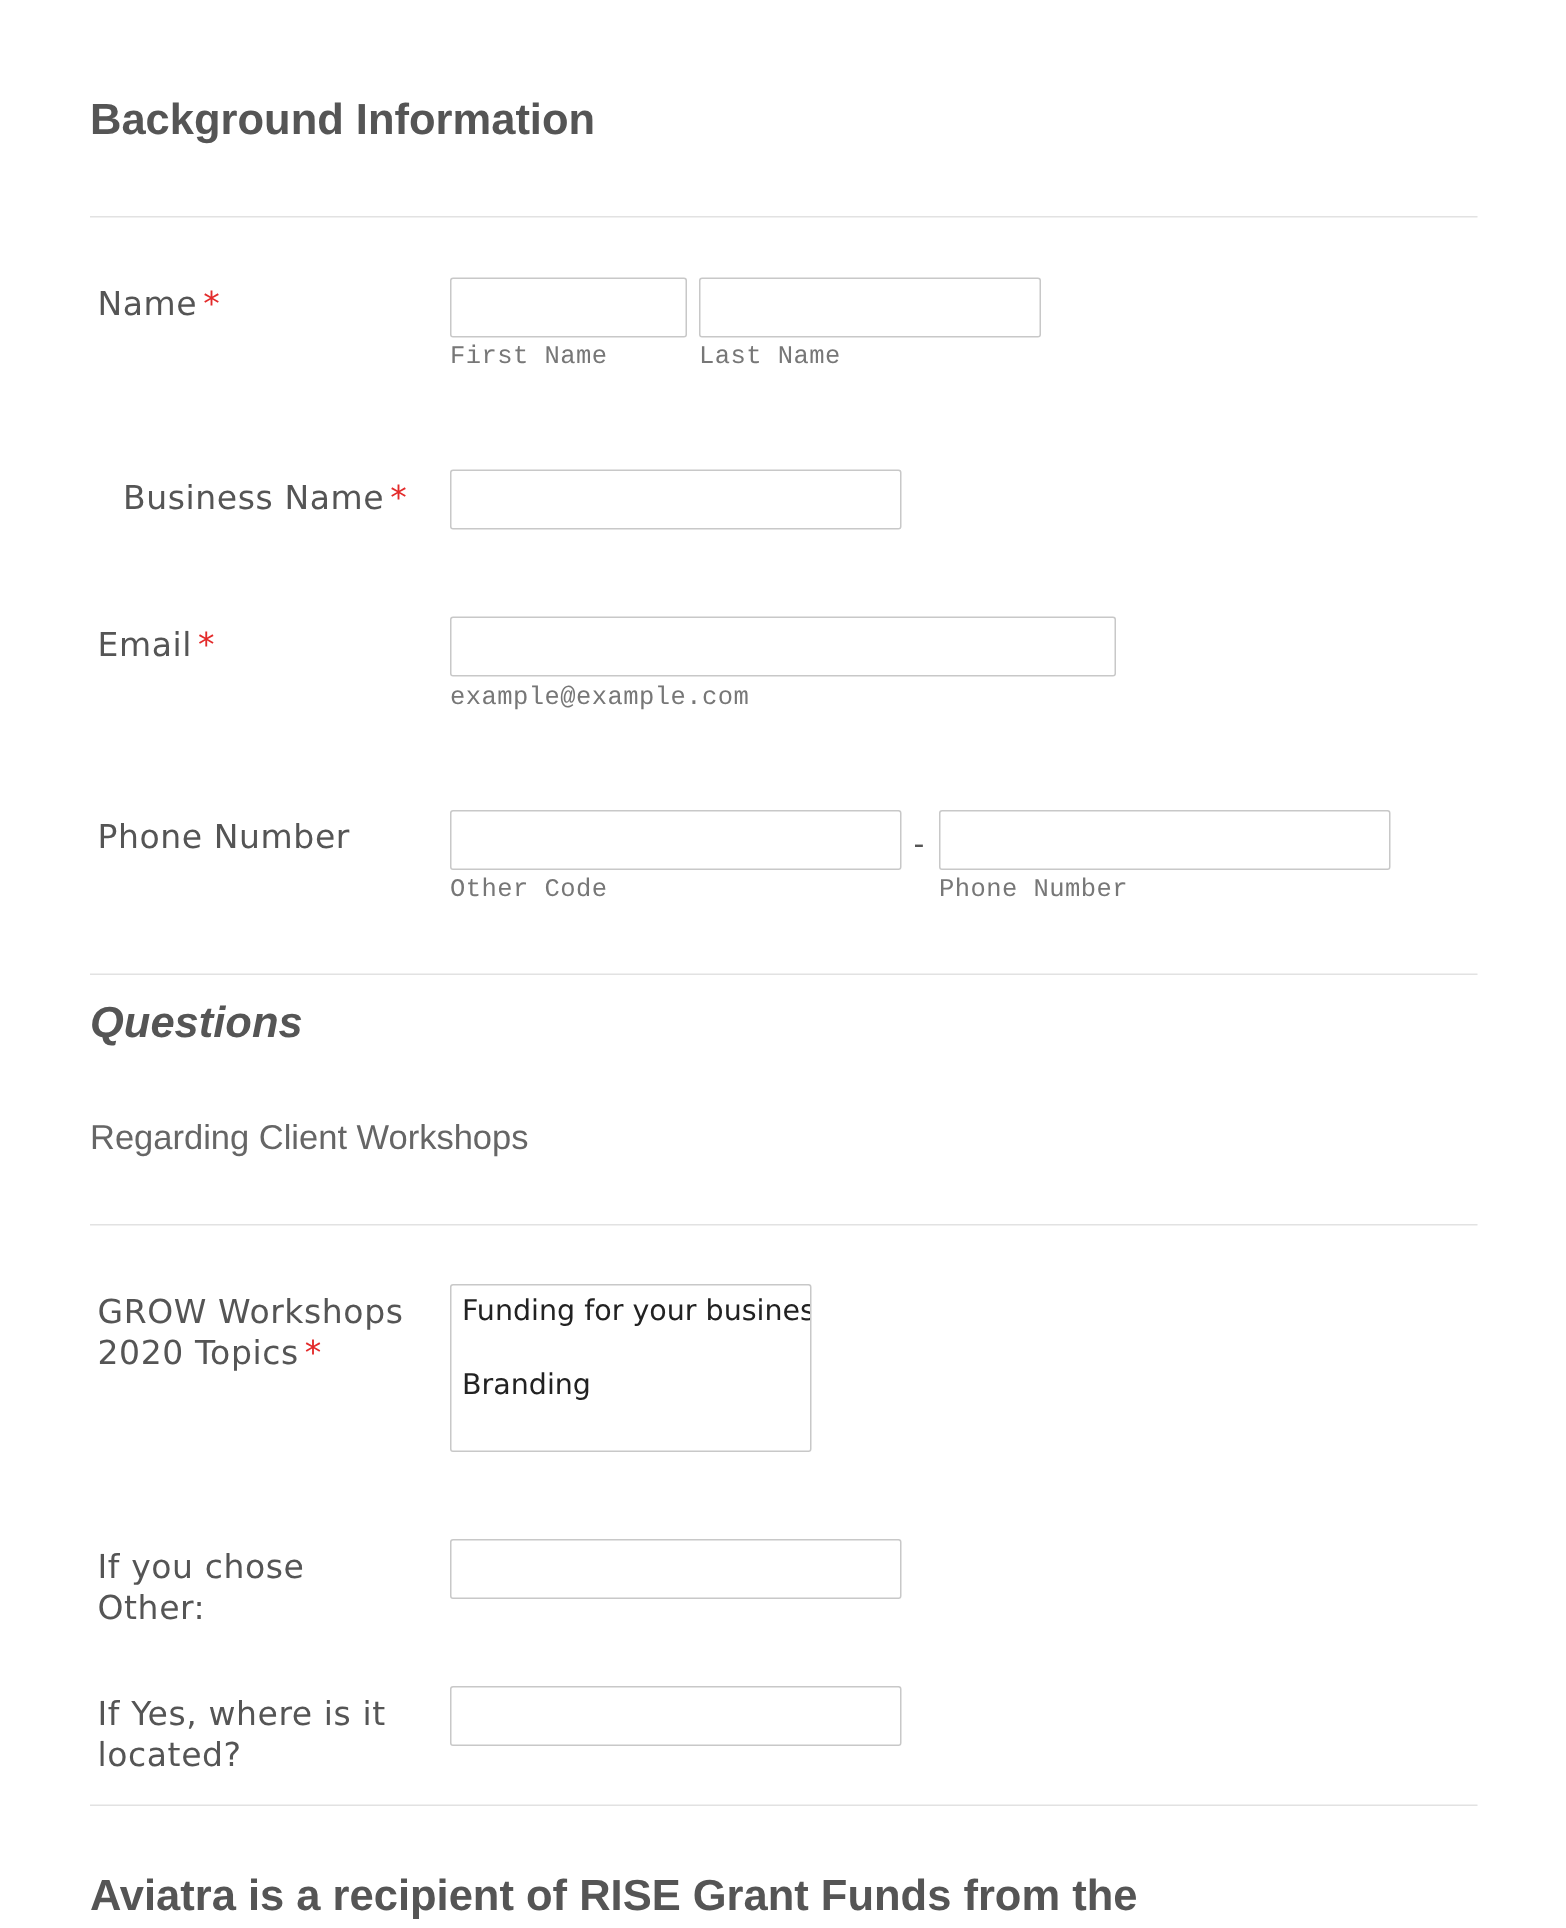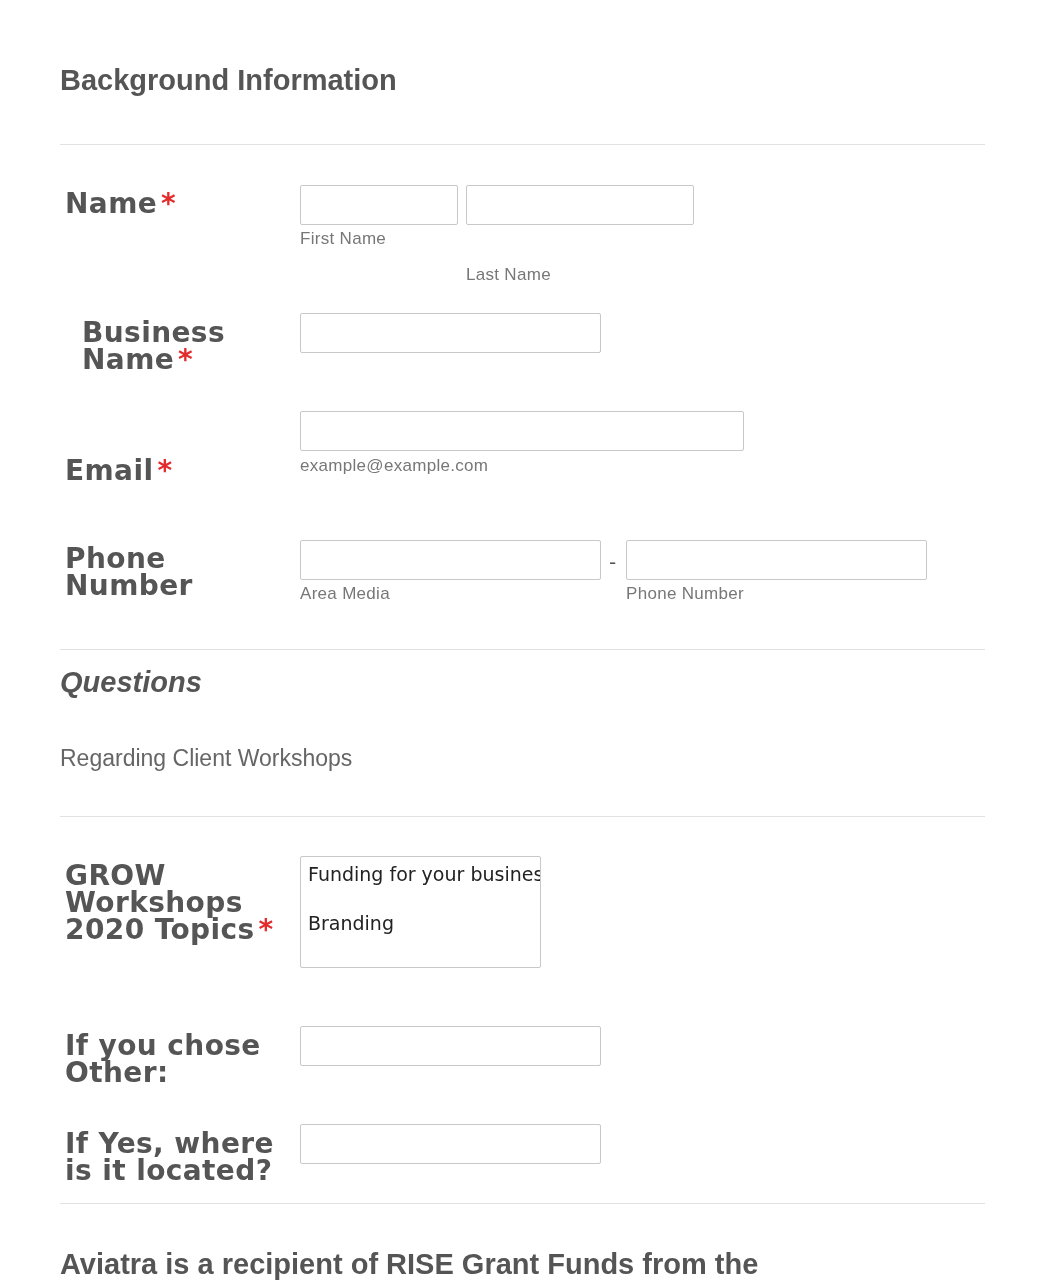--- a/index.html
+++ b/index.html
@@ -15,31 +15,31 @@
       position: absolute; left: 60px;
       font-family: "Liberation Sans", sans-serif;
       font-size: 23px; color: #666666;
     }
     .divider {
       position: absolute; left: 60px; width: 925px; height: 1px; background: #e2e2e2;
     }
     .label {
       position: absolute; left: 65px; width: 230px;
       font-family: "DejaVu Sans", sans-serif;
-      font-weight: bold; font-size: 28px; line-height: 27px; color: #555555;
+      font-weight: normal; font-size: 22px; line-height: 27px; color: #555555;
       letter-spacing: 0.4px;
     }
     .req { color: #e32b2b; margin-left: 4px; }
     .input {
       position: absolute; height: 40px;
       border: 1.5px solid #c8c8c8; border-radius: 2px; background: #fff;
       font-family: "DejaVu Sans", sans-serif; font-size: 17px; padding: 0 8px; color: #333;
     }
     .sublabel {
-      position: absolute; font-family: Liberation Sans, sans-serif;
+      position: absolute; font-family: Liberation Mono, monospace;
       font-size: 17px; color: #777777; letter-spacing: 0.3px; text-align: center;
     }
     .dash {
       position: absolute; font-size: 20px; color: #555;
     }
     .listbox {
       position: absolute; left: 300px; top: 856px; width: 241px; height: 112px;
       border: 1.5px solid #c8c8c8; border-radius: 2px; overflow: hidden; background: #fff;
     }
     .listbox .opt {
@@ -52,38 +52,38 @@
 
 <div class="section-title" style="top:64px;">Background Information</div>
 <div class="divider" style="top:144px;"></div>
 
 <div class="label" style="top:190px;">
   <span>Name</span><span class="req">*</span>
 </div>
 <input class="input" style="left: 300px; top: 185px; width: 158px;" value="">
 <input class="input" style="left: 466px; top: 185px; width: 228px;" value="">
 <div class="sublabel" style="left:300px; top:229px;">First Name</div>
-<div class="sublabel" style="left:466px; top:229px;margin-top:36px;">Last Name</div>
+<div class="sublabel" style="left:466px; top:229px;">Last Name</div>
 
 <div class="label" style="top:319px; width:240px;margin-left:17px;">
   <span>Business Name</span><span class="req">*</span>
 </div>
 <input class="input" style="left: 300px; top: 313px; width: 301px;" value="">
 
-<div class="label" style="top:417px;margin-top:40px;">
+<div class="label" style="top:417px;">
   <span>Email</span><span class="req">*</span>
 </div>
 <input class="input" style="left: 300px; top: 411px; width: 444px;" value="">
 <div class="sublabel" style="left:300px; top:456px;">example@example.com</div>
 
 <div class="label" style="top:545px;">Phone Number</div>
 <input class="input" style="left: 300px; top: 540px; width: 301px;" value="">
 <div class="dash" style="left:609px; top:550px;">-</div>
 <input class="input" style="left: 626px; top: 540px; width: 301px;" value="">
-<div class="sublabel" style="left:300px; top:584px;">Area Media</div>
+<div class="sublabel" style="left:300px; top:584px;">Other Code</div>
 <div class="sublabel" style="left:626px; top:584px;">Phone Number</div>
 
 <div class="divider" style="top:649px;"></div>
 
 <div class="section-title" style="top:666px;font-style:italic;">Questions</div>
 <div class="section-sub" style="top:745px;">Regarding Client Workshops</div>
 <div class="divider" style="top:816px;"></div>
 
 <div class="label" style="top:862px;">
   <span>GROW Workshops 2020 Topics</span><span class="req">*</span>

